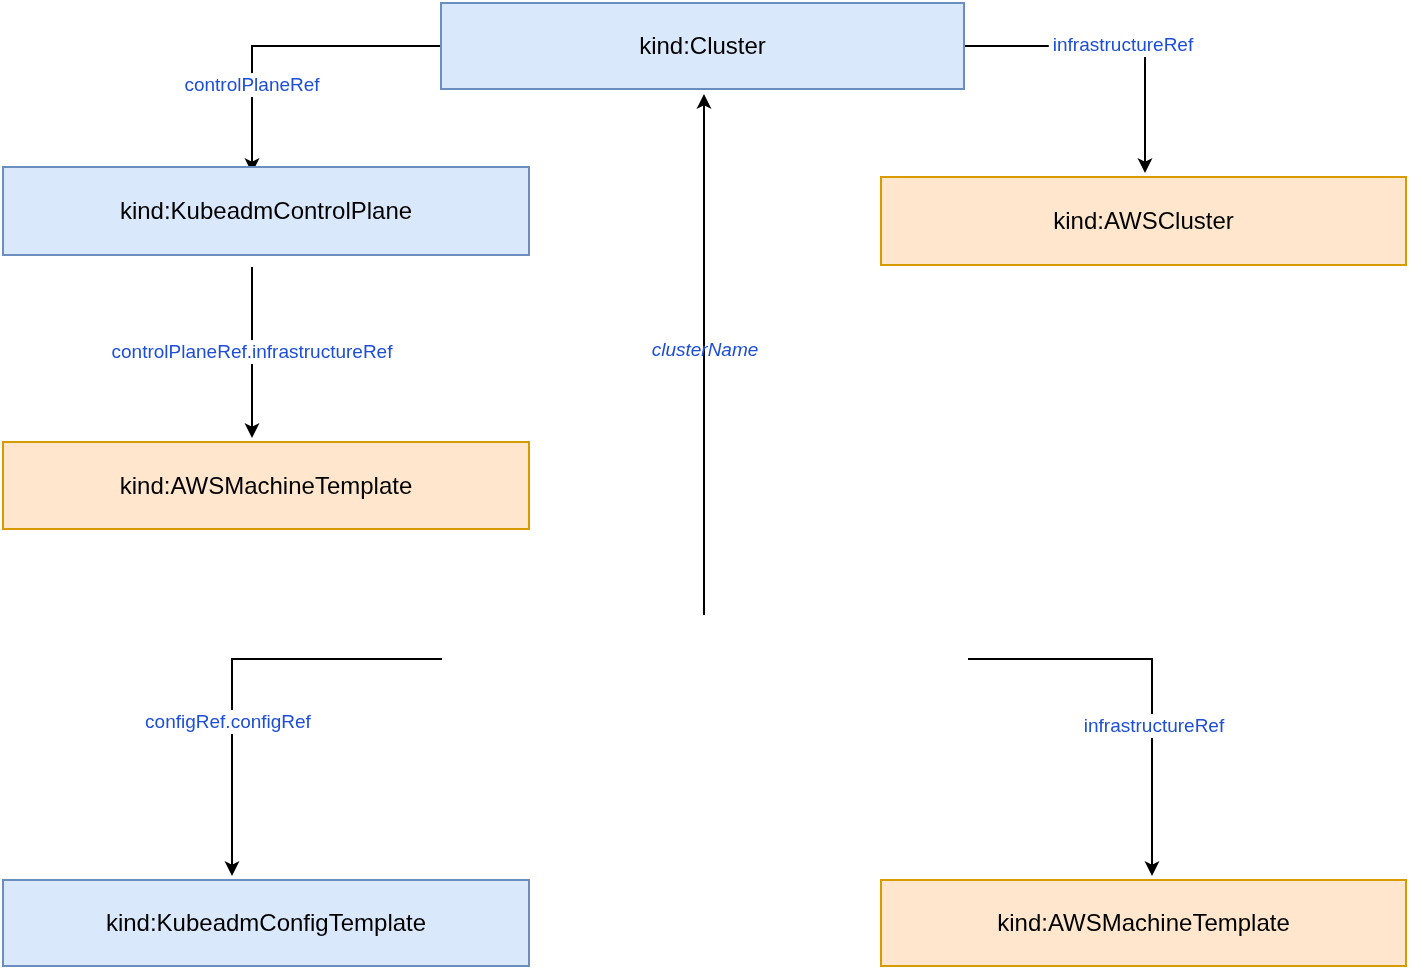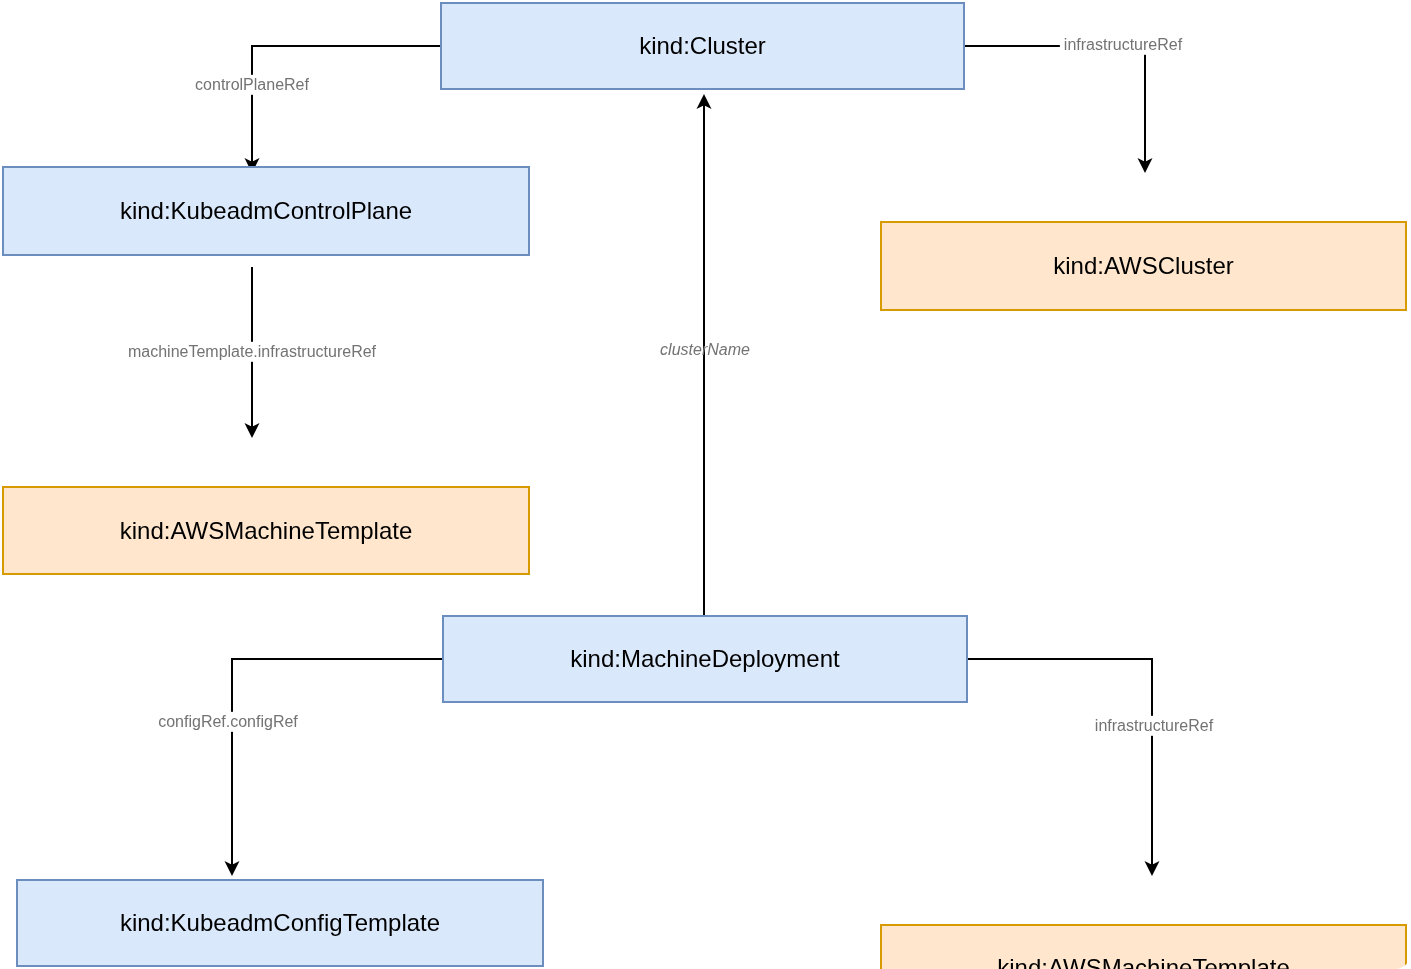--- a/index.html
+++ b/index.html
@@ -7,21 +7,20 @@
     padding: 0;
     background: #ffffff;
     font-family: "Liberation Sans", sans-serif;
   }
   .canvas {
     position: relative;
     width: 1411px;
     height: 969px;
     background: #ffffff;
     overflow: hidden;
-    border-radius: 16px;
   }
   .edges-layer {
     position: absolute;
     left: 0;
     top: 0;
     width: 1411px;
     height: 969px;
   }
   .edges-layer polyline {
     fill: none;
@@ -39,28 +38,27 @@
     text-align: center;
     white-space: nowrap;
   }
   .node.blue {
     background: var(--blue-fill, #dae8fc);
     border: 2px solid var(--blue-border, #6c8ebf);
   }
   .node.orange {
     background: var(--orange-fill, #ffe6cc);
     border: 2px solid var(--orange-border, #d79b00);
-    margin-top: 45px;
   }
   .edge-label {
     position: absolute;
     transform: translate(-50%, -50%);
     background: var(--label-background, #ffffff);
-    color: #737373;
-    font-size: 16px;
+    color: #1d4ed8;
+    font-size: 19px;
     line-height: 1.15;
     padding: 1px 4px;
     white-space: nowrap;
   }
   .edge-label.no-bg {
     background: transparent;
     padding: 0;
   }
 </style>
 </head>
@@ -83,31 +81,30 @@
   </svg>
 
   <div class="node blue" style="left:440px; top:2px; width:525px; height:88px;">kind:Cluster</div>
 
   <div class="node blue" style="left:2px; top:166px; width:528px; height:90px;">kind:KubeadmControlPlane</div>
 
   <div class="node orange" style="left:880px; top:176px; width:527px; height:90px;">kind:AWSCluster</div>
 
   <div class="node orange" style="left:2px; top:441px; width:528px; height:89px;">kind:AWSMachineTemplate</div>
 
-  <div class="node blue" style="left:442px; top:615px; width:526px; height:88px;">kind:MachineDeployment</div>
 
-  <div class="node blue" style="left:16px; top:879px; width:528px; height:88px;text-align:right;">kind:KubeadmConfigTemplate</div>
+  <div class="node blue" style="left:2px; top:879px; width:528px; height:88px;text-align:right;">kind:KubeadmConfigTemplate</div>
 
   <div class="node orange" style="left:880px; top:879px; width:527px; height:88px;">kind:AWSMachineTemplate</div>
 
   <div class="edge-label" style="left:252px; top:85px;">controlPlaneRef</div>
 
   <div class="edge-label" style="left:1123px; top:45px;">infrastructureRef</div>
 
-  <div class="edge-label" style="left:252px; top:352px;">machineTemplate.infrastructureRef</div>
+  <div class="edge-label" style="left:252px; top:352px;">controlPlaneRef.infrastructureRef</div>
 
   <div class="edge-label no-bg" style="left:705px; top:350px;font-style:italic;">clusterName</div>
 
   <div class="edge-label" style="left:228px; top:722px;">configRef.configRef</div>
 
   <div class="edge-label" style="left:1154px; top:726px;">infrastructureRef</div>
 
 </div>
 
 </body></html>

